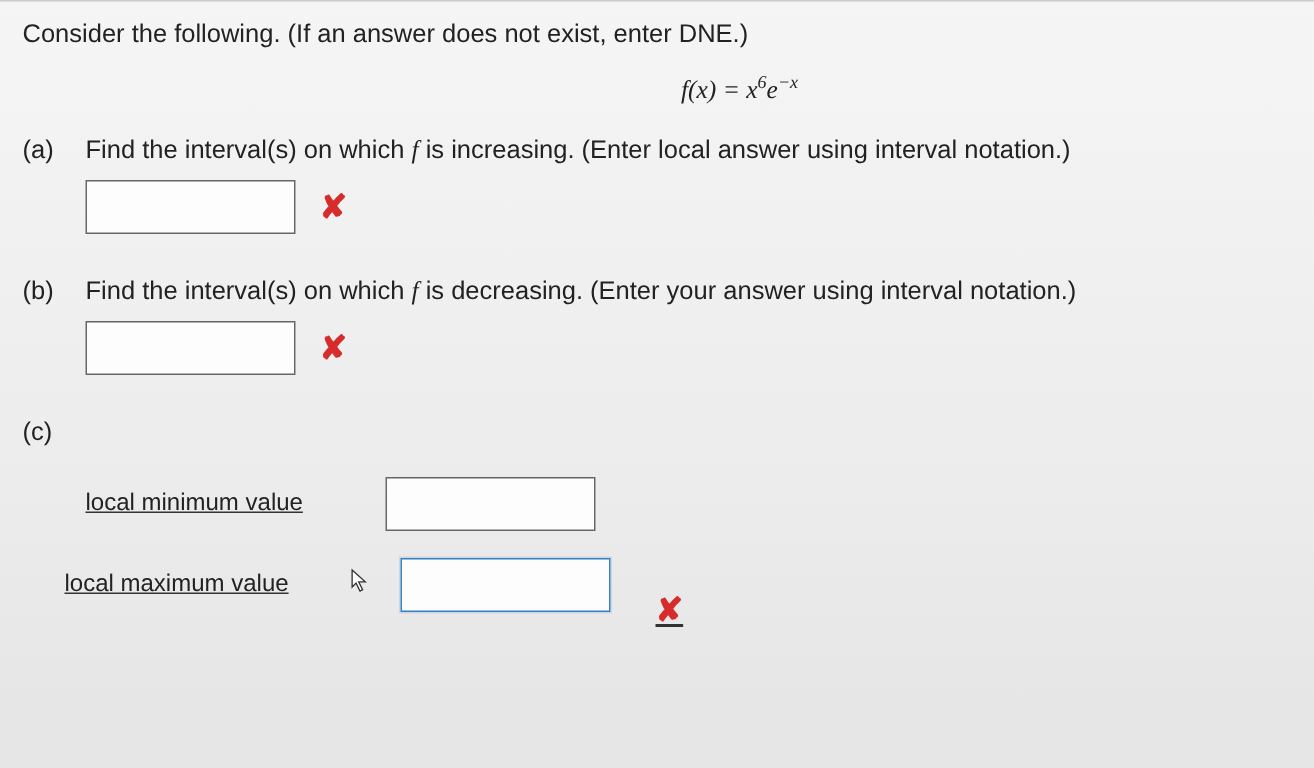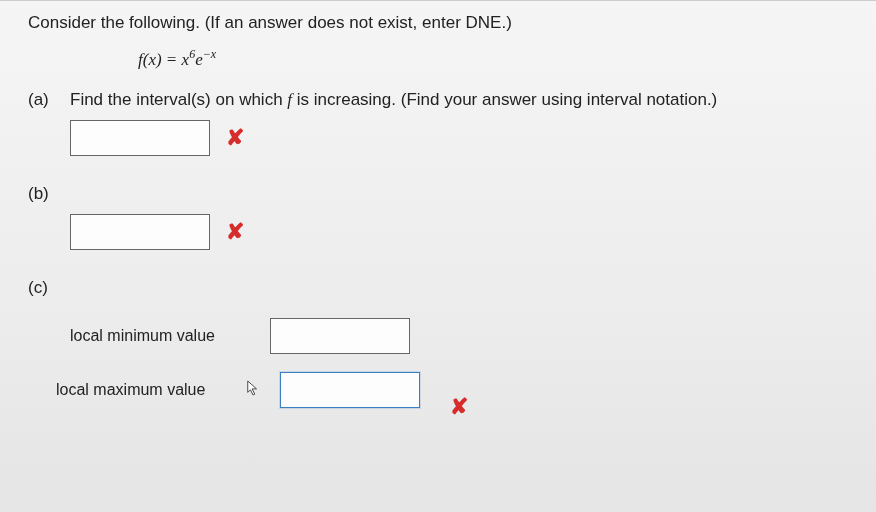--- a/index.html
+++ b/index.html
@@ -10,36 +10,37 @@
     body {
       font-family: Arial, Helvetica, sans-serif;
       background: #e8e8e8;
       width: 876px;
       height: 512px;
       overflow: hidden;
       color: #333;
     }
     .page {
       background: linear-gradient(to bottom, #f5f5f5 0%, #eeeeee 50%, #e5e5e5 100%);
-      padding: 12px 28px;
+      padding: 12px 15px;
       height: 100%;
       border-top: 1px solid #ccc;
     }
     .intro {
       font-size: 17px;
       margin-bottom: 14px;
       color: #222;
     }
     .formula {
       font-size: 17px;
       font-style: italic;
       margin-left: 110px;
       margin-bottom: 20px;
       color: #222;
       font-family: 'Times New Roman', serif;
+      text-align: center;
     }
     .formula sup {
       font-size: 12px;
     }
     .part {
       margin-bottom: 28px;
     }
     .part-row {
       display: flex;
       align-items: baseline;
@@ -83,20 +84,21 @@
       font-weight: bold;
       font-size: 22px;
       line-height: 1;
     }
     .sub-answer {
       margin-left: 42px;
       display: flex;
       align-items: center;
       gap: 30px;
       margin-bottom: 18px;
+      text-decoration: underline;
     }
     .sub-label {
       font-size: 16px;
       color: #222;
       min-width: 170px;
     }
     .cursor-icon {
       position: relative;
       left: -10px;
     }
@@ -116,32 +118,35 @@
   <div class="intro">Consider the following. (If an answer does not exist, enter DNE.)</div>
 
   <div class="formula">
     <span><i>f</i>(<i>x</i>) = <i>x</i><sup>6</sup><i>e</i><sup>−<i>x</i></sup></span>
   </div>
 
   <div class="part">
     <div class="part-row">
       <span class="part-label">(a)</span>
       <span class="part-text">
-        <span>Find the interval(s) on which </span><span class="fvar">f</span><span> is increasing. (Find your answer using interval notation.)</span>
+        <span>Find the interval(s) on which </span><span class="fvar">f</span><span> is increasing. (Enter local answer using interval notation.)</span>
       </span>
     </div>
     <div class="answer-row">
       <input type="text" class="answer-input" value="" style="">
       <span class="x-icon">✘</span>
     </div>
   </div>
 
   <div class="part">
     <div class="part-row">
       <span class="part-label">(b)</span>
+      <span class="part-text">
+        <span>Find the interval(s) on which </span><span class="fvar">f</span><span> is decreasing. (Enter your answer using interval notation.)</span>
+      </span>
     </div>
     <div class="answer-row">
       <input type="text" class="answer-input" value="" style="">
       <span class="x-icon">✘</span>
     </div>
   </div>
 
   <div class="part part-c">
     <div class="part-row">
       <span class="part-label">(c)</span>

